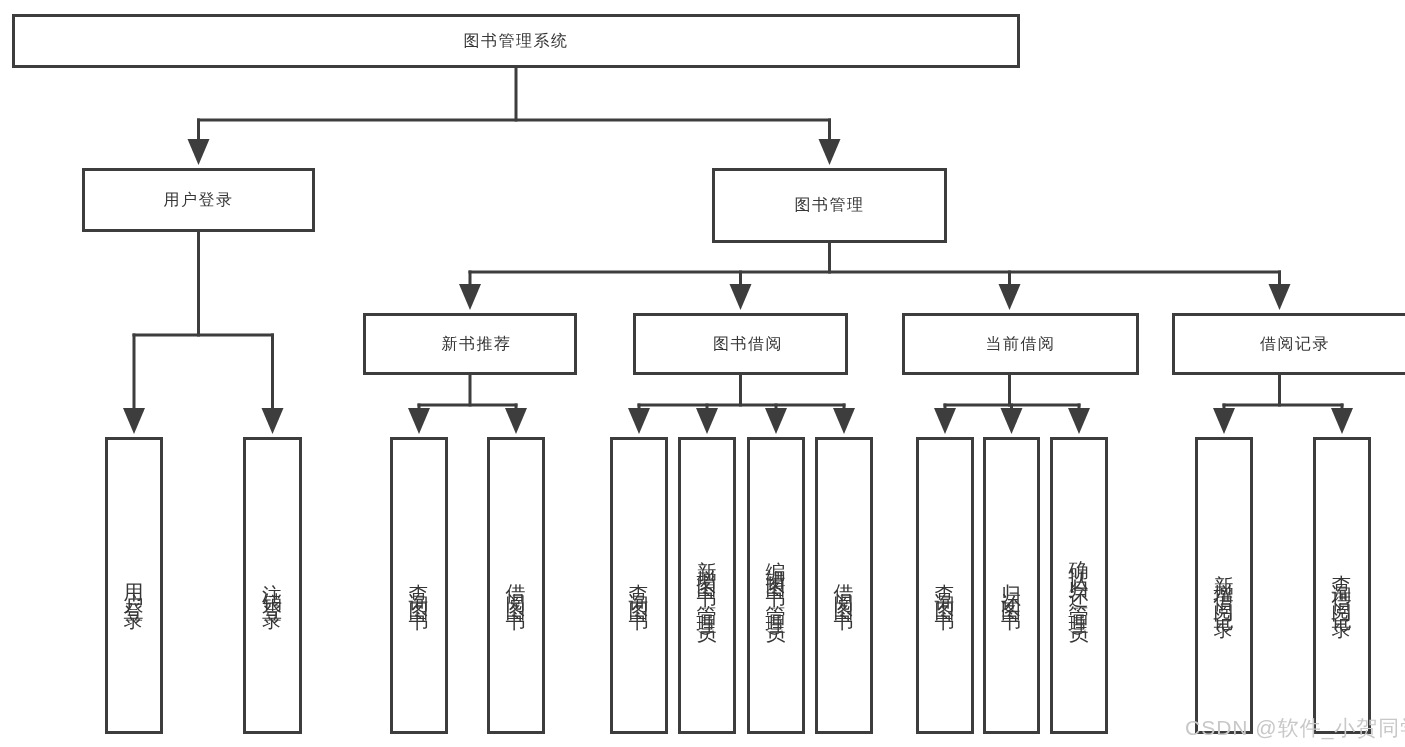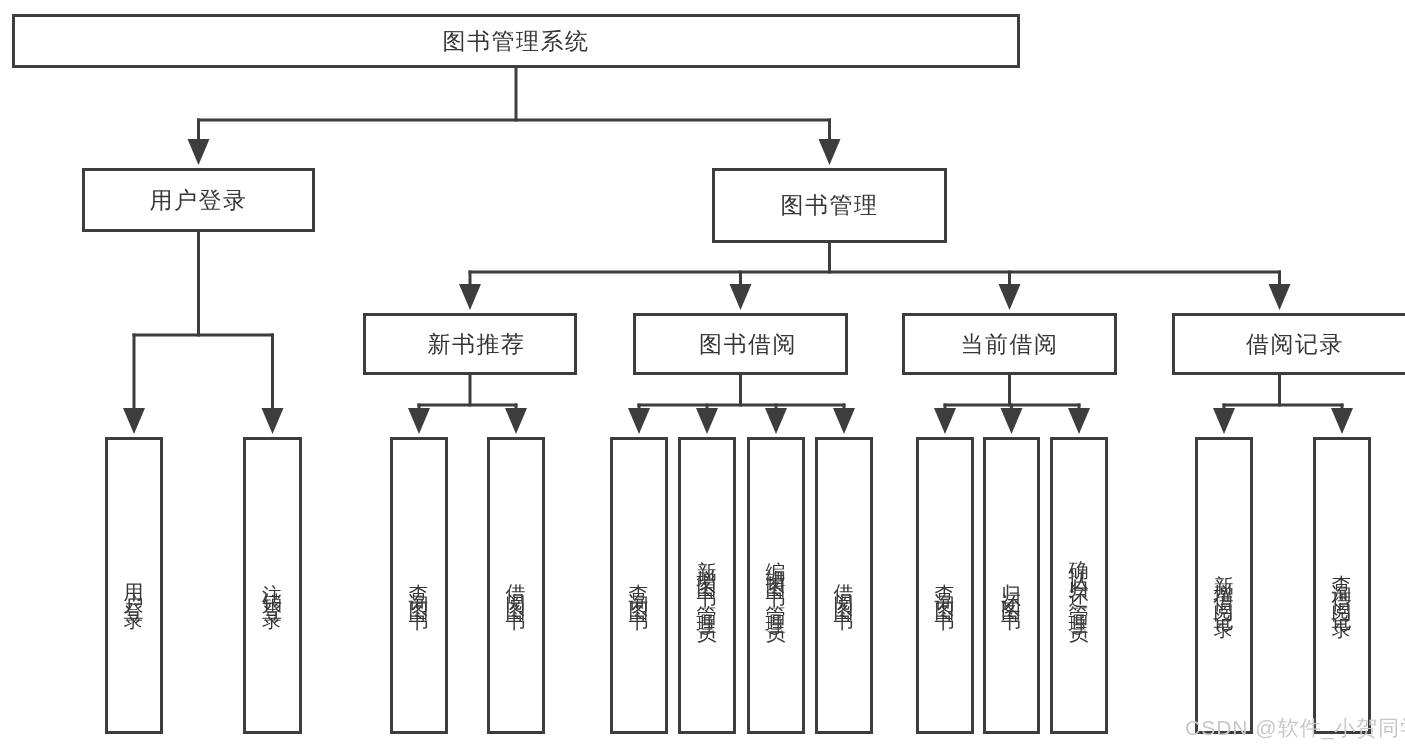--- a/index.html
+++ b/index.html
@@ -26,21 +26,21 @@
     box-sizing: border-box;
     background: #ffffff;
     border: 3px solid #3d3d3d;
     display: flex;
     align-items: center;
     justify-content: center;
     z-index: 2;
     color: #363636;
   }
   .node.h .node-label {
-    font-size: 23px;
+    font-size: 16px;
     letter-spacing: 1.5px;
     white-space: nowrap;
   }
   .node.v .node-label {
     writing-mode: vertical-rl;
     text-orientation: mixed;
     font-size: 20px;
     letter-spacing: 9px;
     line-height: 1;
   }
@@ -120,21 +120,21 @@
     </div>
     <div class="node h" style="left: 712px; top: 168px; width: 235px; height: 75px; border-color: rgb(61, 61, 61); background: rgb(255, 255, 255);">
       <span class="node-label" style="color: rgb(54, 54, 54);">图书管理</span>
     </div>
     <div class="node h" style="left: 363px; top: 313px; width: 214px; height: 62px; border-color: rgb(61, 61, 61); background: rgb(255, 255, 255); padding-left: 13px;">
       <span class="node-label" style="color: rgb(54, 54, 54);">新书推荐</span>
     </div>
     <div class="node h" style="left: 633px; top: 313px; width: 215px; height: 62px; border-color: rgb(61, 61, 61); background: rgb(255, 255, 255); padding-left: 15px;">
       <span class="node-label" style="color: rgb(54, 54, 54);">图书借阅</span>
     </div>
-    <div class="node h" style="left: 902px; top: 313px; width: 215px; height: 62px; border-color: rgb(61, 61, 61); background: rgb(255, 255, 255);">
+    <div class="node h" style="left: 902px; top: 313px; width: 237px; height: 62px; border-color: rgb(61, 61, 61); background: rgb(255, 255, 255);">
       <span class="node-label" style="color: rgb(54, 54, 54);">当前借阅</span>
     </div>
     <div class="node h" style="left: 1172px; top: 313px; width: 246px; height: 62px; border-color: rgb(61, 61, 61); background: rgb(255, 255, 255);">
       <span class="node-label" style="color: rgb(54, 54, 54);">借阅记录</span>
     </div>
     <div class="node v" style="left: 105px; top: 437px; width: 58px; height: 297px; border-color: rgb(61, 61, 61); background: rgb(255, 255, 255);">
       <span class="node-label" style="color: rgb(54, 54, 54);">用户登录</span>
     </div>
     <div class="node v" style="left: 243px; top: 437px; width: 59px; height: 297px; border-color: rgb(61, 61, 61); background: rgb(255, 255, 255);">
       <span class="node-label" style="color: rgb(54, 54, 54);">注销登录</span>

